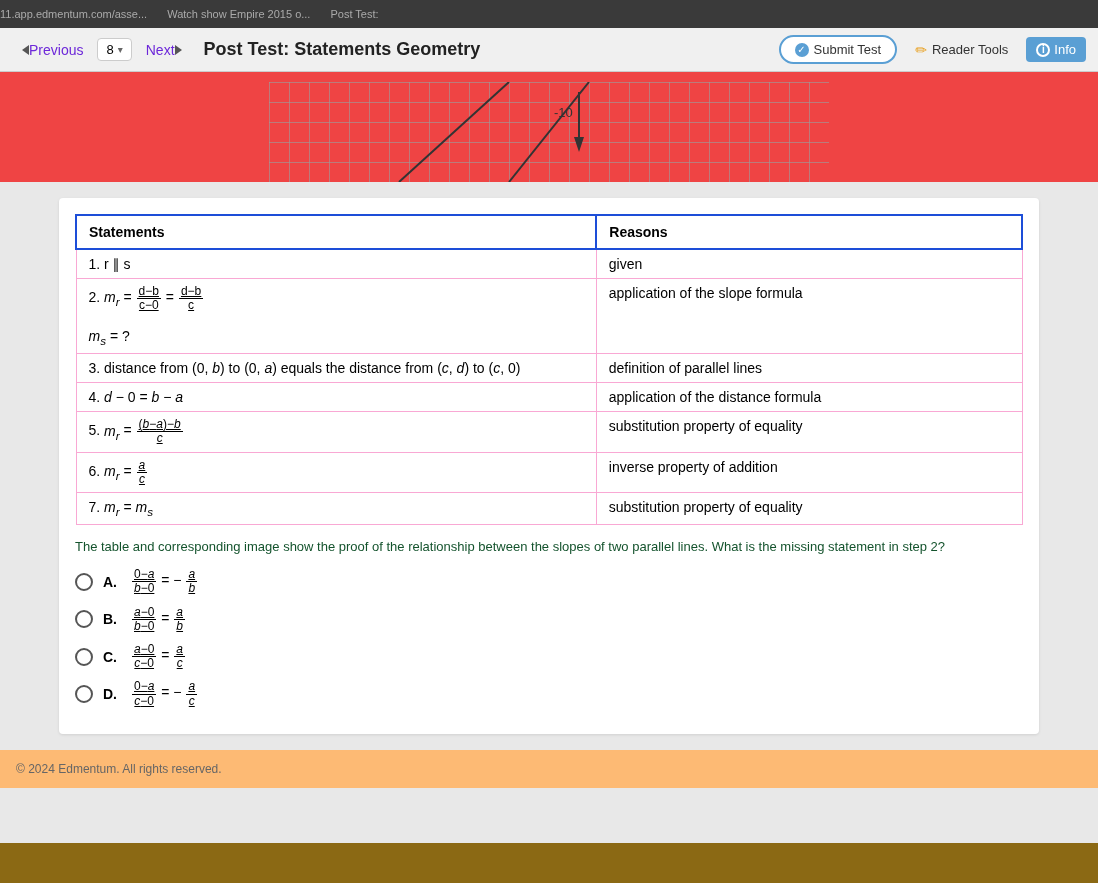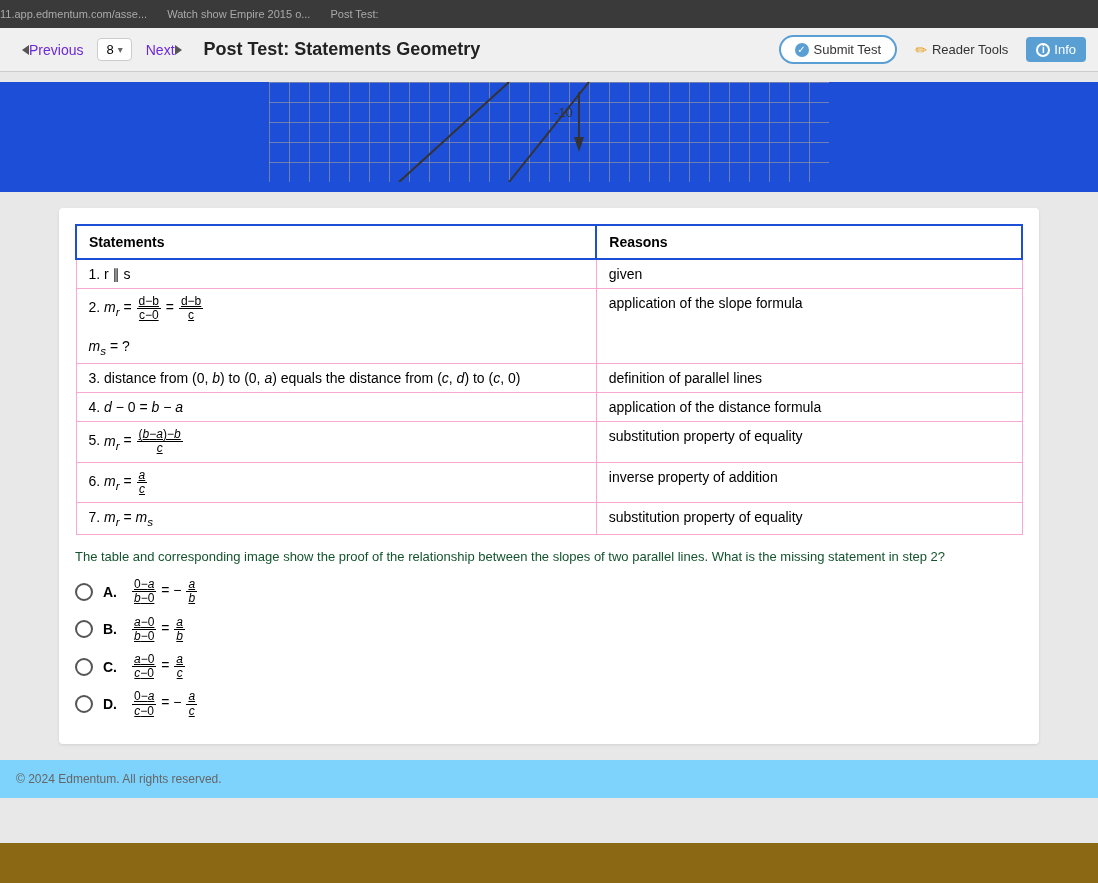--- a/index.html
+++ b/index.html
@@ -134,29 +134,28 @@
       background: #e8e8e8;
       min-height: calc(883px - 44px - 28px - 40px);
       padding: 0;
       display: flex;
       flex-direction: column;
       align-items: center;
     }
 
     
     .graph-area {
-      background: #1d4ed8;
+      background: #ef4444;
       width: 100%;
       height: 110px;
       display: flex;
-      align-items: flex-start;
+      align-items: flex-end;
       justify-content: center;
       position: relative;
       overflow: hidden;
-      margin-top: 10px;
     }
 
     
     .question-container {
       background: white;
       margin: 16px auto;
       padding: 16px;
       width: 95%;
       max-width: 980px;
       border-radius: 4px;
@@ -214,21 +213,21 @@
       cursor: pointer;
       background: white;
     }
     .choice-label {
       font-weight: bold;
       margin-right: 4px;
     }
 
     
     .footer {
-      background: #7dd3fc;
+      background: #fdba74;
       padding: 12px 16px;
       font-size: 12px;
       color: #666;
       width: 100%;
       text-align: left;
     }
 
     
     .wood-area {
       background: #8B6914;

